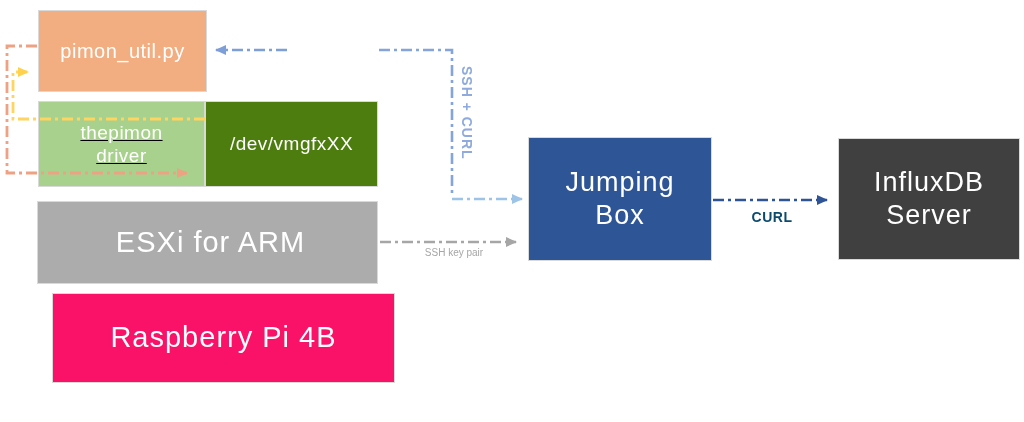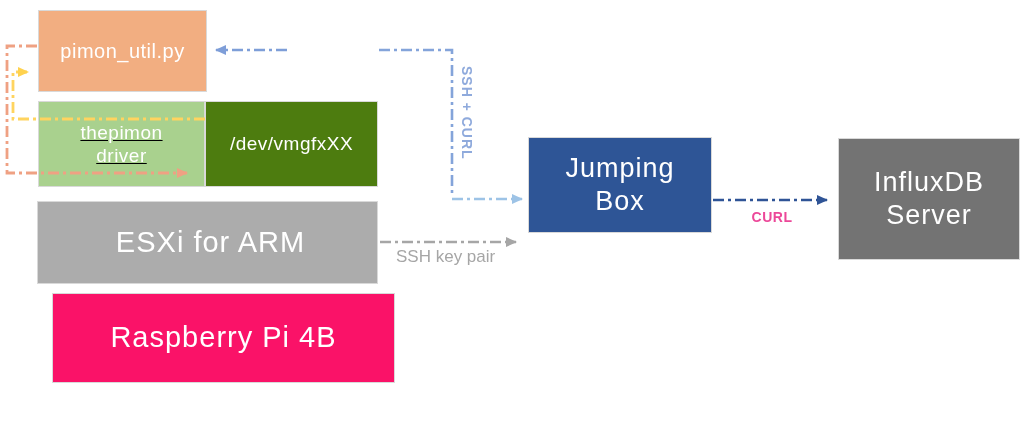--- a/index.html
+++ b/index.html
@@ -28,30 +28,30 @@
     line-height: 1.22;
   }
   
   .fill-pimon    { background: #F2AE81; }
   .fill-bash     { background: #8FAADC; }
   .fill-driver   { background: #A9D18E; text-decoration: underline; }
   .fill-dev      { background: #4d7c0f; }
   .fill-esxi     { background: #ACACAC; }
   .fill-pi       { background: #FA1268; }
   .fill-jumping  { background: #2E5596; }
-  .fill-influx   { background: #737373; }
+  .fill-influx   { background: #404040; }
 
   
   #node-pimon    { left: 38px;  top: 10px;  width: 169px; height: 82px; }
   #node-bash     { left: 287px; top: 10px;  width: 92px;  height: 82px; }
   #node-driver   { left: 38px;  top: 101px; width: 167px; height: 86px; }
   #node-dev      { left: 205px; top: 101px; width: 173px; height: 86px; }
   #node-esxi     { left: 37px;  top: 201px; width: 341px; height: 83px; padding-left: 6px; }
   #node-pi       { left: 52px;  top: 293px; width: 343px; height: 90px; }
-  #node-jumping  { left: 528px; top: 137px; width: 184px; height: 96px; }
+  #node-jumping  { left: 528px; top: 137px; width: 184px; height: 124px; }
   #node-influx   { left: 838px; top: 138px; width: 182px; height: 122px; }
 
   
   #node-pimon .node-label, #node-bash .node-label { font-size: 20px; }
   #node-driver .node-label, #node-dev .node-label { font-size: 19px; }
   #node-esxi .node-label, #node-pi .node-label    { font-size: 29px; letter-spacing: 1px; }
   #node-jumping .node-label, #node-influx .node-label { font-size: 27px; letter-spacing: 1px; }
 
   svg.edges {
     position: absolute;
@@ -69,27 +69,28 @@
   #label-ssh-curl {
     left: 459px; top: 66px;
     writing-mode: vertical-rl;
     color: #8FAADC;
     font-weight: 600;
     letter-spacing: 1px;
     font-size: 14px;
   }
   #label-ssh-key-pair {
     left: 396px; top: 247px; width: 116px;
+    text-align: center;
     color: #A6A6A6;
-    font-size: 17px;
+    font-size: 10px;
   }
   #label-curl {
     left: 741px; top: 209px; width: 62px;
     text-align: center;
-    color: #ec4899;
+    color: #0c4a6e;
     font-weight: 700;
     font-size: 14px;
     letter-spacing: 0.5px;
   }
 </style>
 </head>
 <body>
 
 <div id="canvas">
 

